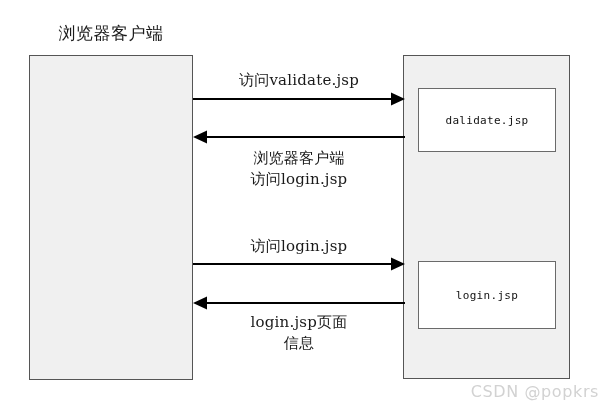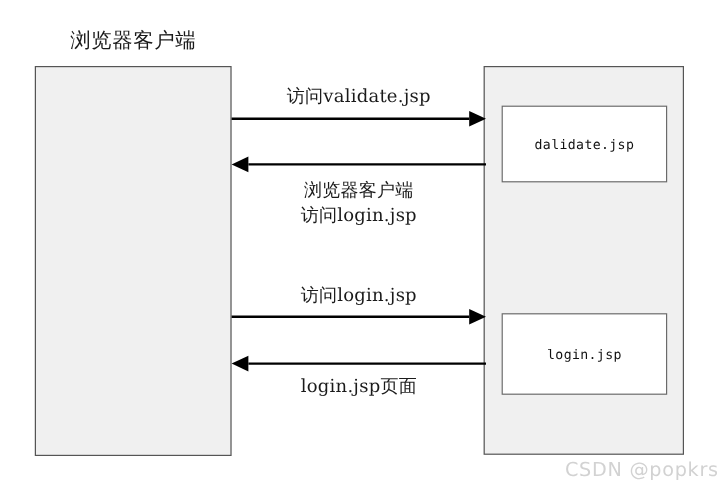--- a/index.html
+++ b/index.html
@@ -153,17 +153,18 @@
     <span class="line">浏览器客户端</span>
     <span class="line">访问login.jsp</span>
   </div>
 
   <div class="arrow-label" id="label-3">
     <span class="line">访问login.jsp</span>
   </div>
 
   <div class="arrow-label" id="label-4">
     <span class="line">login.jsp页面</span>
+    <span class="line">信息</span>
   </div>
 
   <div id="watermark">CSDN @popkrs</div>
 
 </div>
 
 </body></html>

